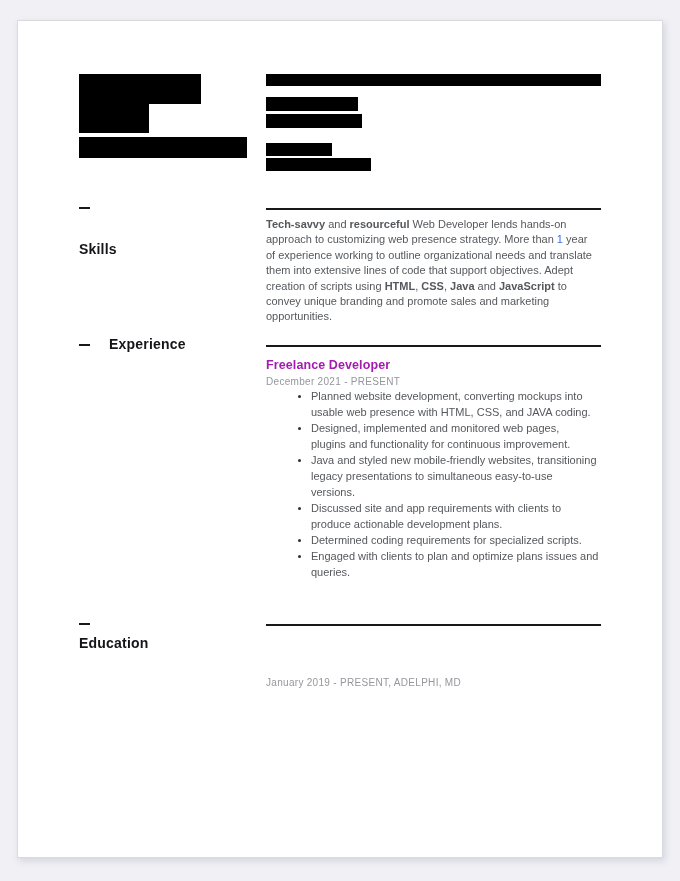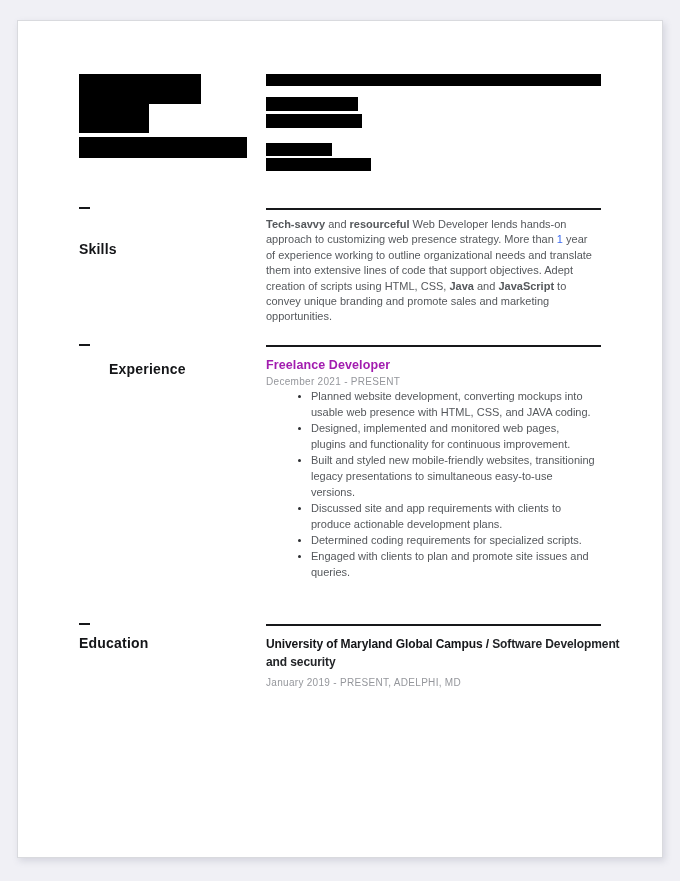--- a/index.html
+++ b/index.html
@@ -67,44 +67,42 @@
   <div class="redaction" style="left:248px; top:122px; width:66px; height:13px;"></div>
   <div class="redaction" style="left:248px; top:137px; width:105px; height:13px;"></div>
 
   <div class="dash" style="left:61px; top:186px;"></div>
   <h2 class="section-label" style="top:196px;margin-top:24px;">Skills</h2>
   <div class="divider" style="left:248px; top:187px;"></div>
   <p class="para" style="top:196px;"><span style="font-weight: 700;">Tech-savvy</span><span> and </span><span style="font-weight: 700;">resourceful</span><span> Web Developer lends hands-on
 approach to customizing web presence strategy. More than </span><span style="color: rgb(59, 106, 240);">1</span><span> year
 of experience working to outline organizational needs and translate
 them into extensive lines of code that support objectives. Adept
-creation of scripts using </span><span style="font-weight: 400;">HTML</span><span>, </span><span style="font-weight: 400;">CSS</span><span>, </span><span style="font-weight: 700;">Java</span><span> and </span><span style="font-weight: 700;">JavaScript</span><span> to
+creation of scripts using </span><span style="font-weight: 700;">HTML</span><span>, </span><span style="font-weight: 700;">CSS</span><span>, </span><span style="font-weight: 700;">Java</span><span> and </span><span style="font-weight: 700;">JavaScript</span><span> to
 convey unique branding and promote sales and marketing
 opportunities.</span></p>
 
   <div class="dash" style="left:61px; top:323px;"></div>
-  <h2 class="section-label" style="top:340px;padding-left:30px;">Experience</h2>
+  <h2 class="section-label" style="top:315px;padding-left:30px;">Experience</h2>
   <div class="divider" style="left:248px; top:324px;"></div>
   <h3 class="job-title" style="top:337px;">Freelance Developer</h3>
   <div class="date-line" style="top:355px;text-align:right;">December 2021 - PRESENT</div>
   <ul class="bullets">
       <li>Planned website development, converting mockups into
 usable web presence with HTML, CSS, and JAVA coding.</li>
       <li>Designed, implemented and monitored web pages,
 plugins and functionality for continuous improvement.</li>
-      <li>Built and styled new mobile-friendly websites, transitioning
+      <li>Java and styled new mobile-friendly websites, transitioning
 legacy presentations to simultaneous easy-to-use
 versions.</li>
       <li>Discussed site and app requirements with clients to
 produce actionable development plans.</li>
       <li>Determined coding requirements for specialized scripts.</li>
-      <li>Engaged with clients to plan and promote site issues and
+      <li>Engaged with clients to plan and optimize plans issues and
 queries.</li>
     </ul>
 
   <div class="dash" style="left:61px; top:602px;"></div>
   <h2 class="section-label" style="top:614px;">Education</h2>
   <div class="divider" style="left:248px; top:603px;"></div>
-  <h3 class="school"><span style="font-weight: 700; color: rgb(20, 21, 24);">University of Maryland Global Campus /</span><span> Software Development
-and security</span></h3>
   <div class="date-line" style="top:656px;">January 2019 - PRESENT,  ADELPHI, MD</div>
 
 </div>
 
 </body></html>

